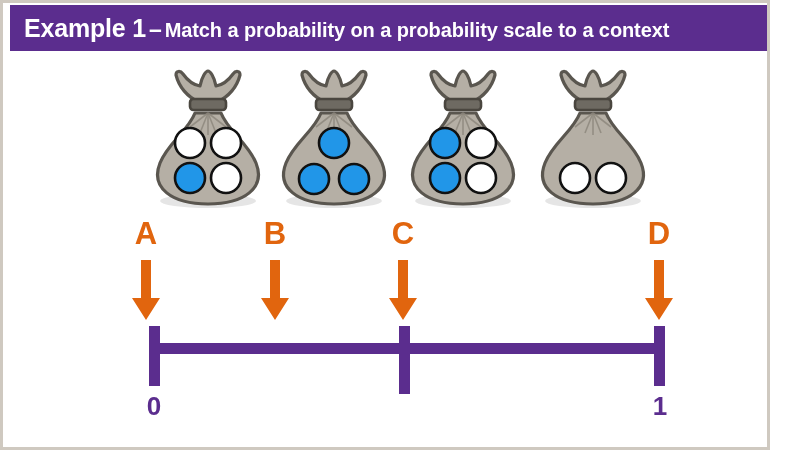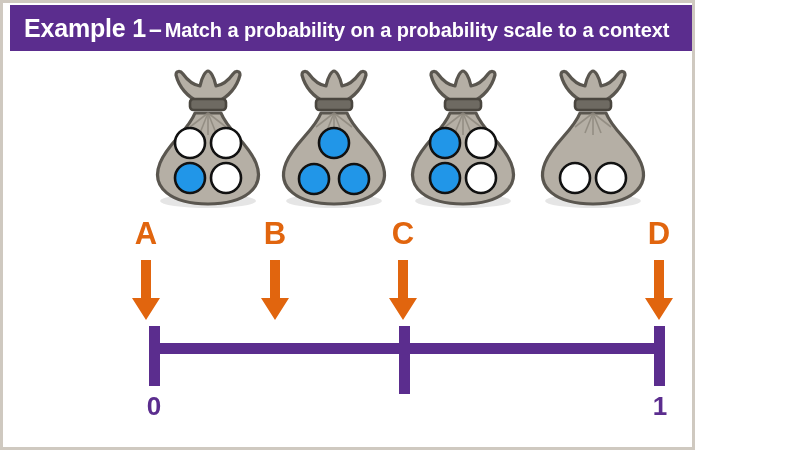--- a/index.html
+++ b/index.html
@@ -5,21 +5,21 @@
   html, body {
     margin: 0;
     padding: 0;
     background: #ffffff;
   }
   body {
     font-family: "Liberation Sans", sans-serif;
   }
   #slide {
     position: relative;
-    width: 695px;
+    width: 770px;
     height: 450px;
     background: #ffffff;
     box-sizing: border-box;
     border: 3px solid #cfc9c0;
     overflow: hidden;
   }
 
   
   #header-bar {
     position: absolute;

